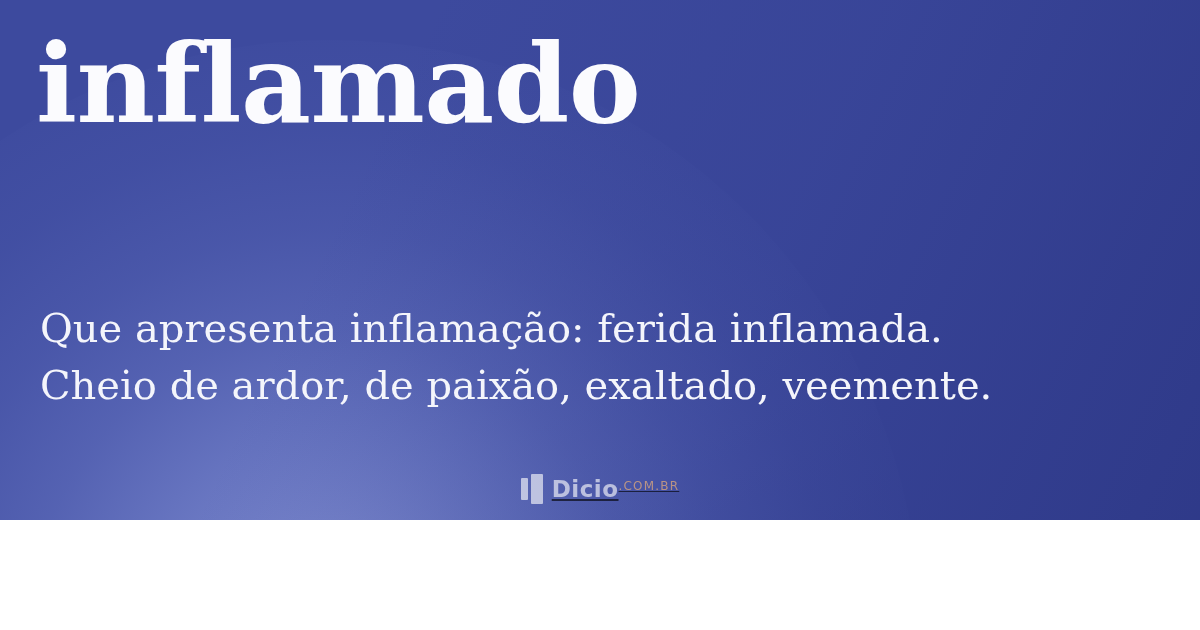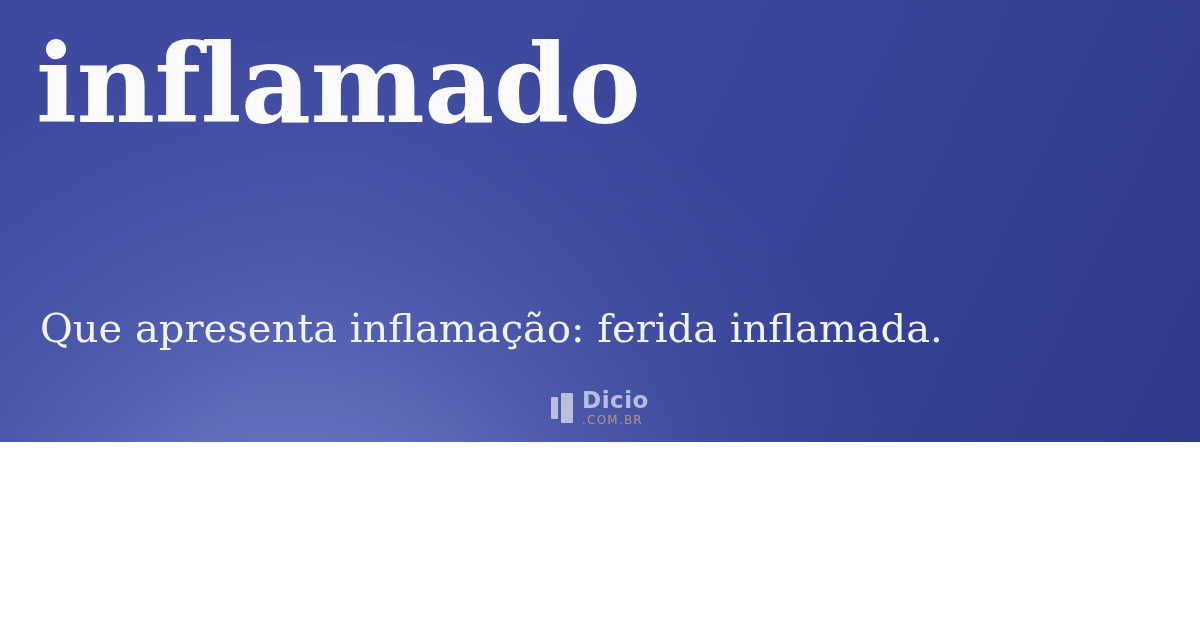--- a/index.html
+++ b/index.html
@@ -8,21 +8,21 @@
   }
   body {
     width: 1200px;
     height: 630px;
     overflow: hidden;
     font-family: "DejaVu Serif", serif;
   }
   .card {
     position: relative;
     width: 1200px;
-    height: 442px;
+    height: 520px;
     background: #3d4a9e;
     overflow: hidden;
   }
   
   .glow {
     position: absolute;
     left: -260px;
     top: 40px;
     width: 1180px;
     height: 1180px;
@@ -105,22 +105,23 @@
     border-radius: 1px;
   }
   .logo-mark .bar-big {
     width: 12px;
     height: 30px;
     background: #ffffff;
     border-radius: 1px;
   }
   .logo-text {
     display: flex;
-    flex-direction: column;
+    flex-direction: row;
     line-height: 1;
+    text-decoration: underline;
   }
   .logo-name {
     font-family: "DejaVu Sans", sans-serif;
     font-weight: bold;
     font-size: 23px;
     color: #ffffff;
     letter-spacing: 0.5px;
   }
   .logo-tld {
     font-family: "DejaVu Sans", sans-serif;
@@ -135,20 +136,21 @@
 
 <div class="card">
   <div class="glow"></div>
   <div class="vignette"></div>
 
   <div class="content">
     <div class="word">inflamado</div>
 
     <div class="definition">
       <span class="line">Que apresenta inflamação: ferida inflamada.</span>
+      <span class="line">Cheio de ardor, de paixão, exaltado, veemente.</span>
     </div>
 
     <div class="logo">
       <span class="logo-mark">
         <span class="bar-small"></span>
         <span class="bar-big"></span>
       </span>
       <span class="logo-text">
         <span class="logo-name">Dicio</span>
         <span class="logo-tld">.COM.BR</span>

